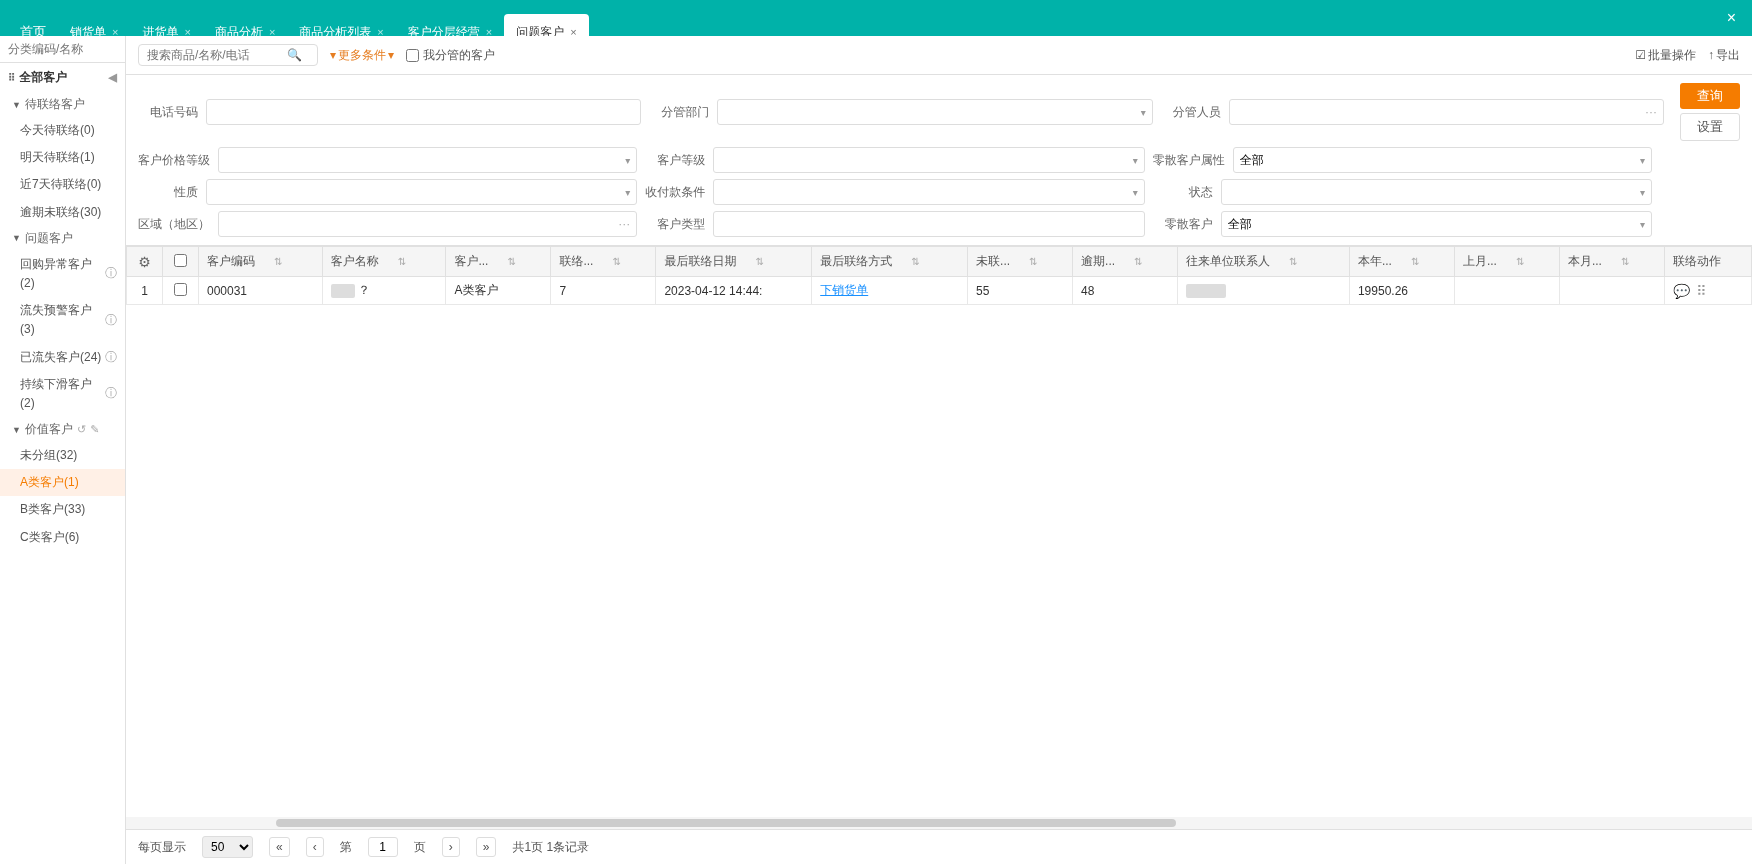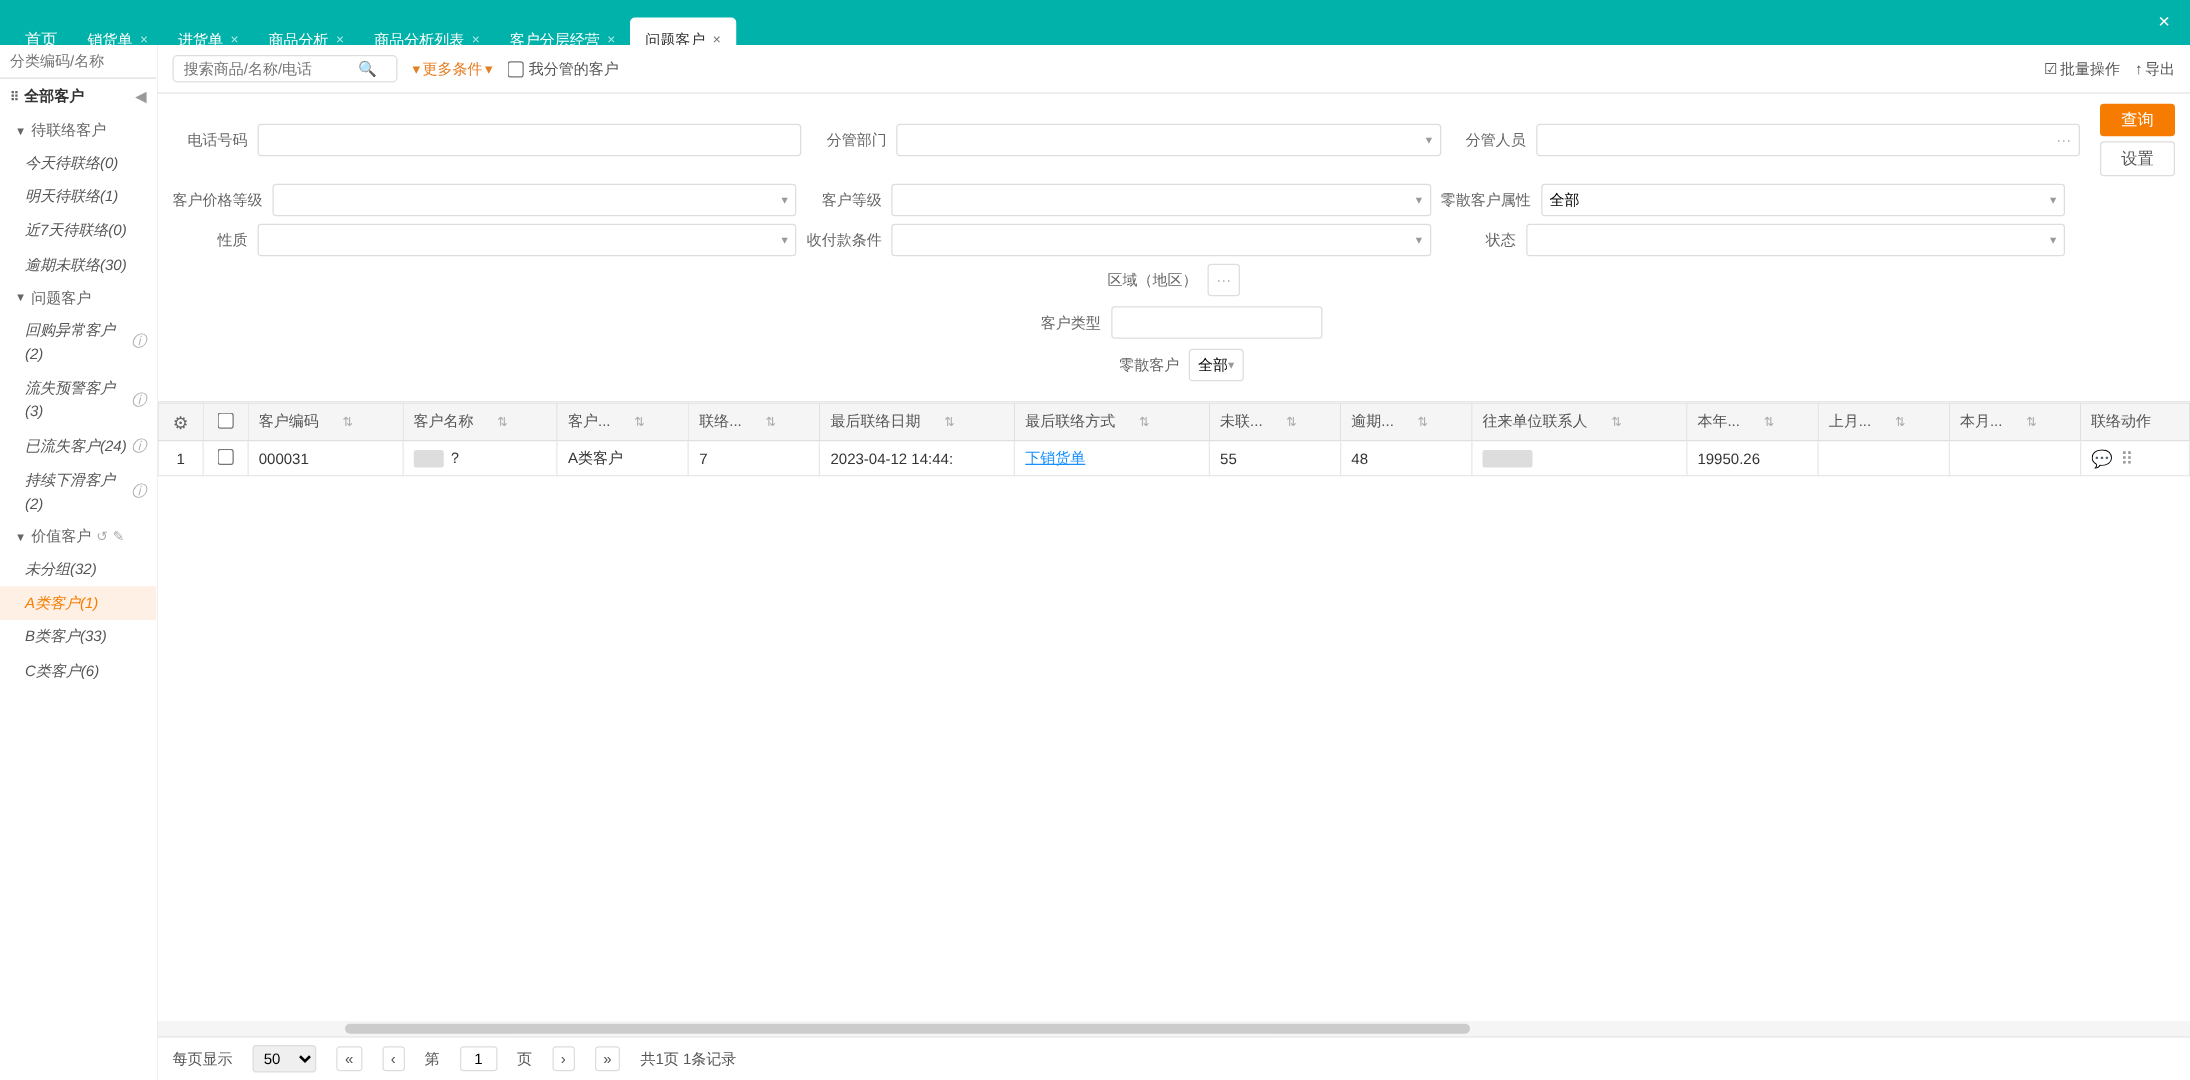--- a/index.html
+++ b/index.html
@@ -98,21 +98,20 @@
       color: #666;
       font-size: 12px;
       cursor: pointer;
     }
     .sidebar-group-label .triangle { margin-right: 4px; font-size: 9px; }
     .sidebar-item {
       padding: 4px 8px 4px 20px;
       color: #555;
       cursor: pointer;
       line-height: 1.6;
-      font-style: italic;
     }
     .sidebar-item.active { background: #fff0e6; color: #f57c00; }
     .sidebar-item-with-icon {
       display: flex;
       align-items: center;
       justify-content: space-between;
     }
 
     
     .content-area {
@@ -171,21 +170,21 @@
       background: white;
       padding: 8px 12px;
       border-bottom: 1px solid #e0e0e0;
     }
     .filter-row {
       display: flex;
       align-items: center;
       margin-bottom: 6px;
       gap: 8px;
     }
-    .filter-row:last-child { margin-bottom: 0; flex-direction: column; }
+    .filter-row:last-child { margin-bottom: 0; }
     .filter-field {
       display: flex;
       align-items: center;
       flex: 1;
       min-width: 0;
     }
     .filter-label {
       color: #666;
       white-space: nowrap;
       margin-right: 8px;

